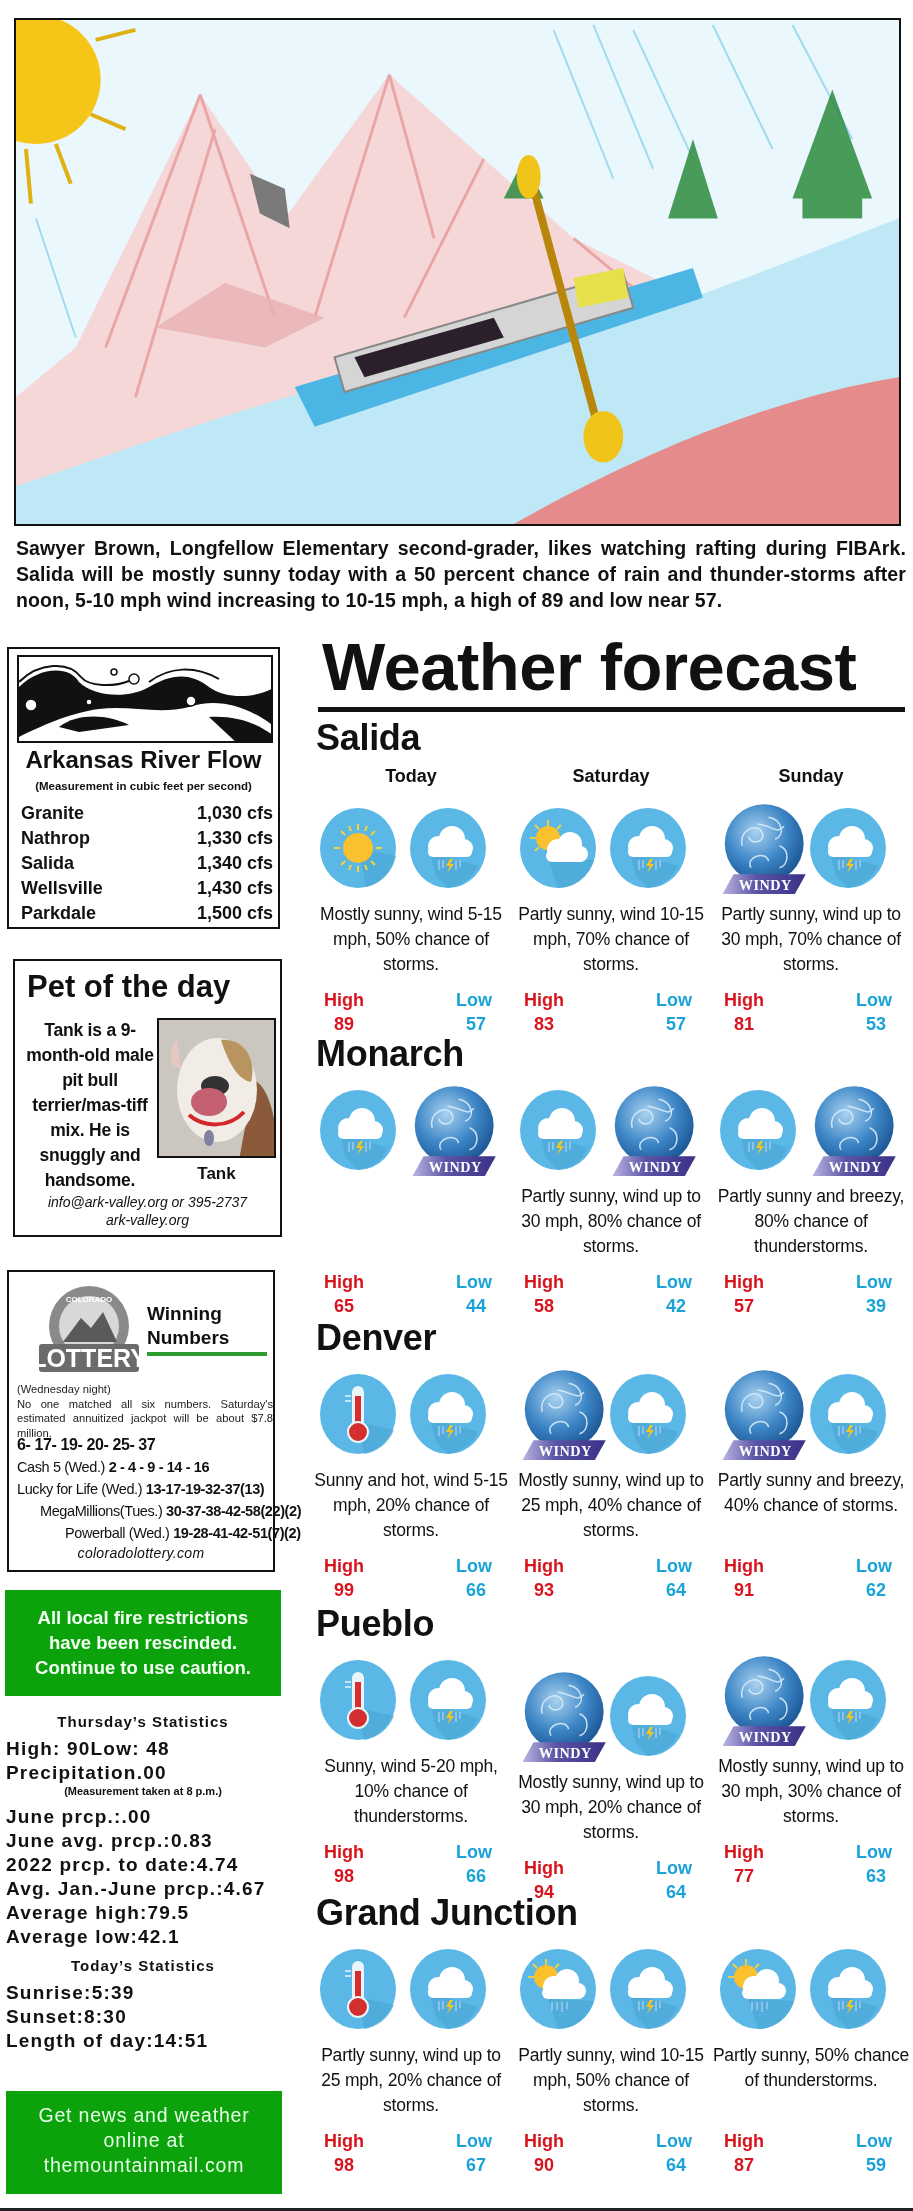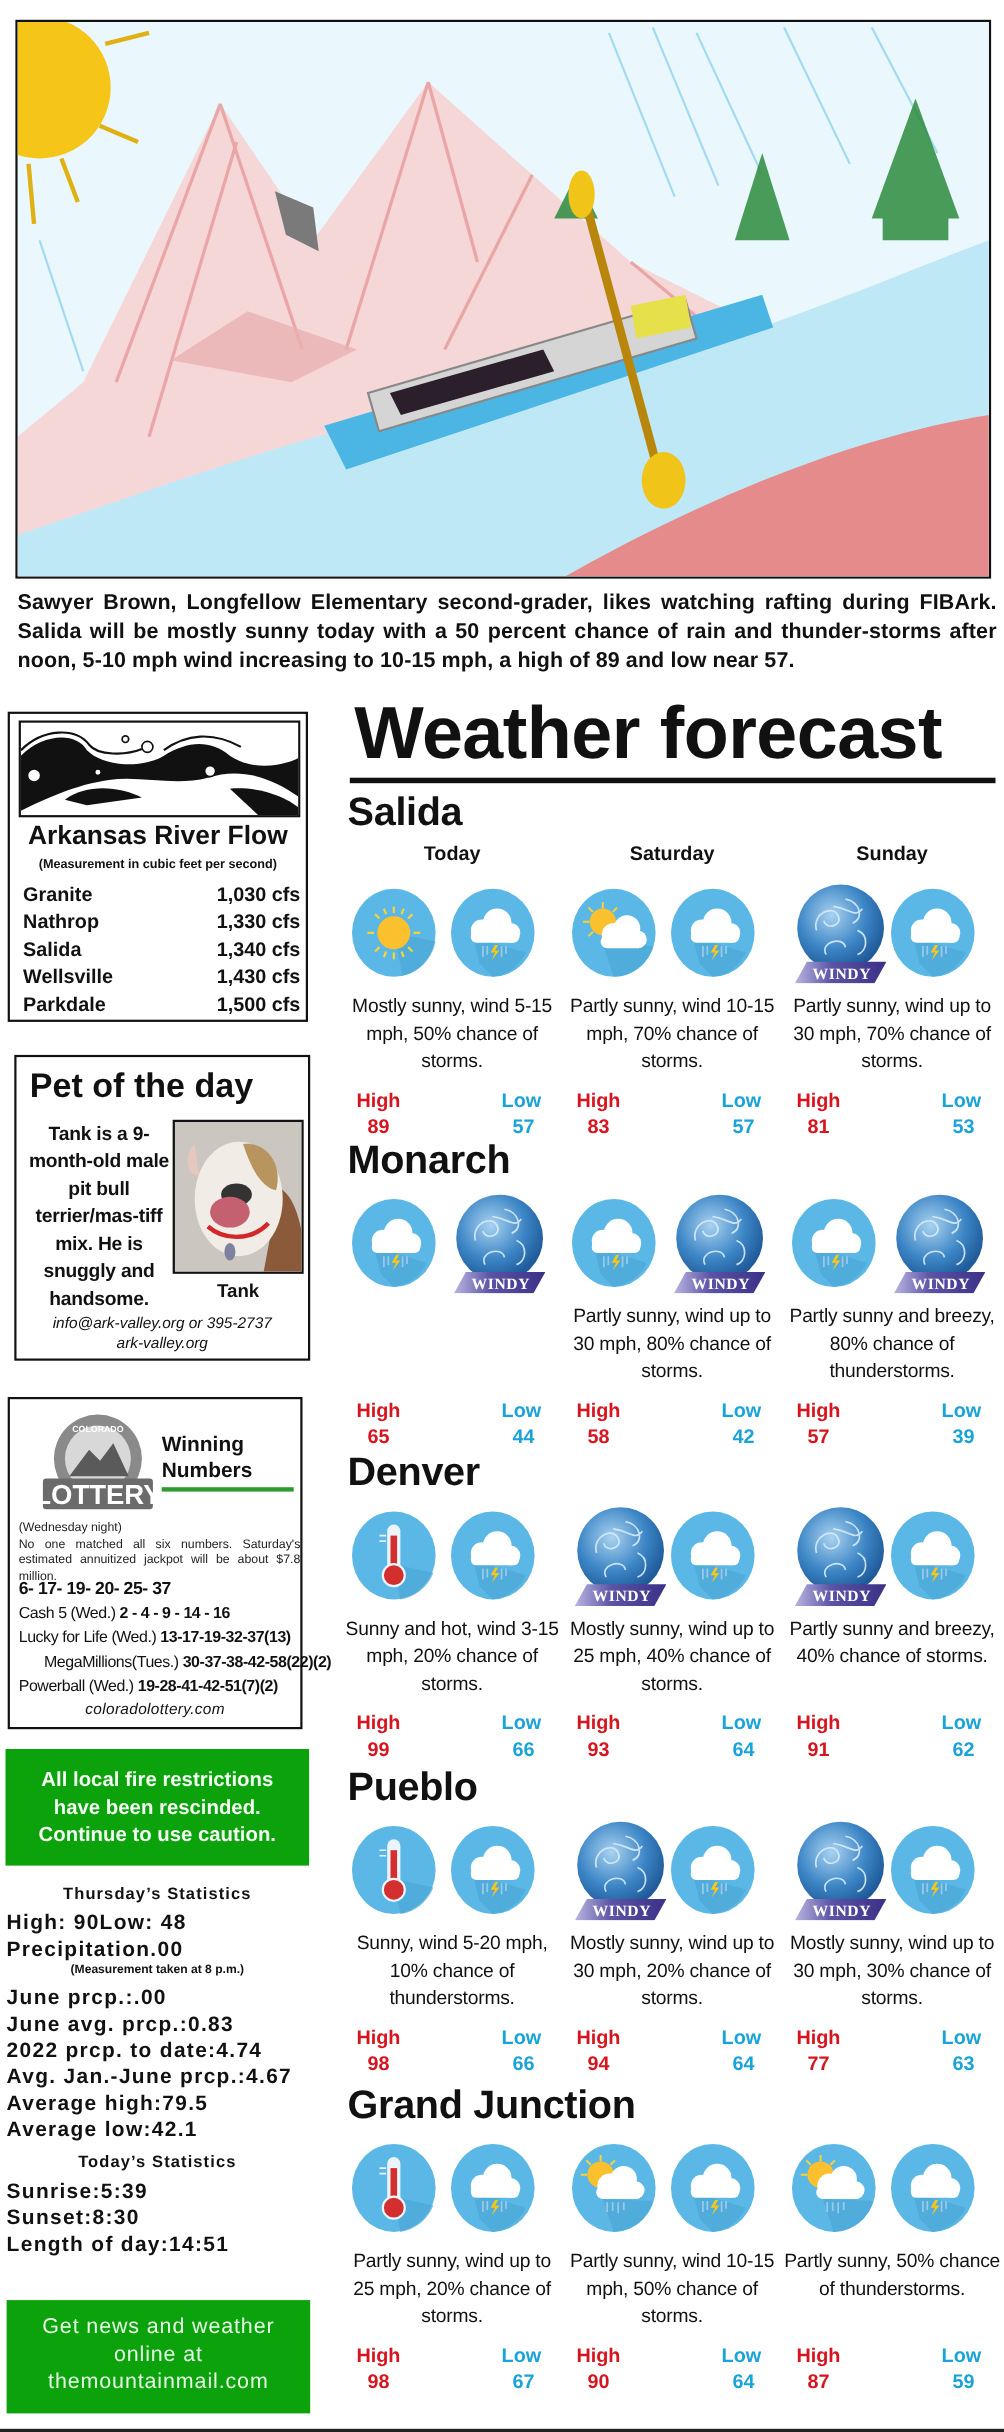--- a/index.html
+++ b/index.html
@@ -318,21 +318,21 @@
   </div>
   <div class="greenbar"></div>
   <div class="note">
     <div>(Wednesday night)</div>
     <div>No one matched all six numbers. Saturday's estimated annuitized jackpot will be about $7.8 million.</div>
   </div>
   <div class="line" style="top:164px; font-size:16px; font-weight:bold;">6- 17- 19- 20- 25- 37</div>
   <div class="line" style="top:187px;"><span>Cash 5 (Wed.)</span> <b>2 - 4 - 9 - 14 - 16</b></div>
   <div class="line" style="top:209px;"><span>Lucky for Life (Wed.)</span> <b>13-17-19-32-37(13)</b></div>
   <div class="line" style="top:231px;margin-left:23px;"><span>MegaMillions(Tues.)</span> <b>30-37-38-42-58(22)(2)</b></div>
-  <div class="line" style="top:253px;"><span>Powerball (Wed.)</span> <b>19-28-41-42-51(7)(2)</b></div>
+  <div class="line" style="top:253px;margin-left:48px;"><span>Powerball (Wed.)</span> <b>19-28-41-42-51(7)(2)</b></div>
   <div class="url" style="top:273px;">coloradolottery.com</div>
 </div>
 
 <div class="firebox">
   <div>All local fire restrictions</div>
   <div>have been rescinded.</div>
   <div>Continue to use caution.</div>
 </div>
 
 <div class="stats">
@@ -509,21 +509,21 @@
       <h2>Denver</h2>
       <div class="daycol" style="left:0px;top:0;height:280px">
         <div class="icons" style="top:54px">
           <svg class="ic" style="left:2px;top:0px;width:80px;height:84px" viewBox="0 0 80 84">
             <use href="#sym-thermo"></use>
           </svg>
           <svg class="ic" style="left:92px;top:0px;width:80px;height:84px" viewBox="0 0 80 84">
             <use href="#sym-storm"></use>
           </svg>
         </div>
-        <div class="desc" style="top:150px">Sunny and hot, wind 3-15 mph, 20% chance of storms.</div>
+        <div class="desc" style="top:150px">Sunny and hot, wind 5-15 mph, 20% chance of storms.</div>
         <div class="hl" style="top:238px;left:0;height:50px">
           <span class="hi-l" style="top:0">High</span>
           <span class="hi-v" style="top:24px">99</span>
           <span class="lo-l" style="top:0">Low</span>
           <span class="lo-v" style="top:24px">66</span>
         </div>
       </div>
       <div class="daycol" style="left:200px;top:0;height:280px">
         <div class="icons" style="top:54px">
           <svg class="ic" style="left:2px;top:-4px;width:88px;height:92px" viewBox="0 0 80 84">
@@ -571,21 +571,21 @@
           </svg>
         </div>
         <div class="desc" style="top:150px">Sunny, wind 5-20 mph, 10% chance of thunderstorms.</div>
         <div class="hl" style="top:238px;left:0;height:50px">
           <span class="hi-l" style="top:0">High</span>
           <span class="hi-v" style="top:24px">98</span>
           <span class="lo-l" style="top:0">Low</span>
           <span class="lo-v" style="top:24px">66</span>
         </div>
       </div>
-      <div class="daycol" style="left:200px;top:0;height:280px">
+      <div class="daycol" style="left:200px;top:16px;height:280px">
         <div class="icons" style="top:54px">
           <svg class="ic" style="left:2px;top:-4px;width:88px;height:92px" viewBox="0 0 80 84">
             <use href="#sym-windy"></use>
           </svg>
           <svg class="ic" style="left:92px;top:0px;width:80px;height:84px" viewBox="0 0 80 84">
             <use href="#sym-storm"></use>
           </svg>
         </div>
         <div class="desc" style="top:150px">Mostly sunny, wind up to 30 mph, 20% chance of storms.</div>
         <div class="hl" style="top:238px;left:0;height:50px">

